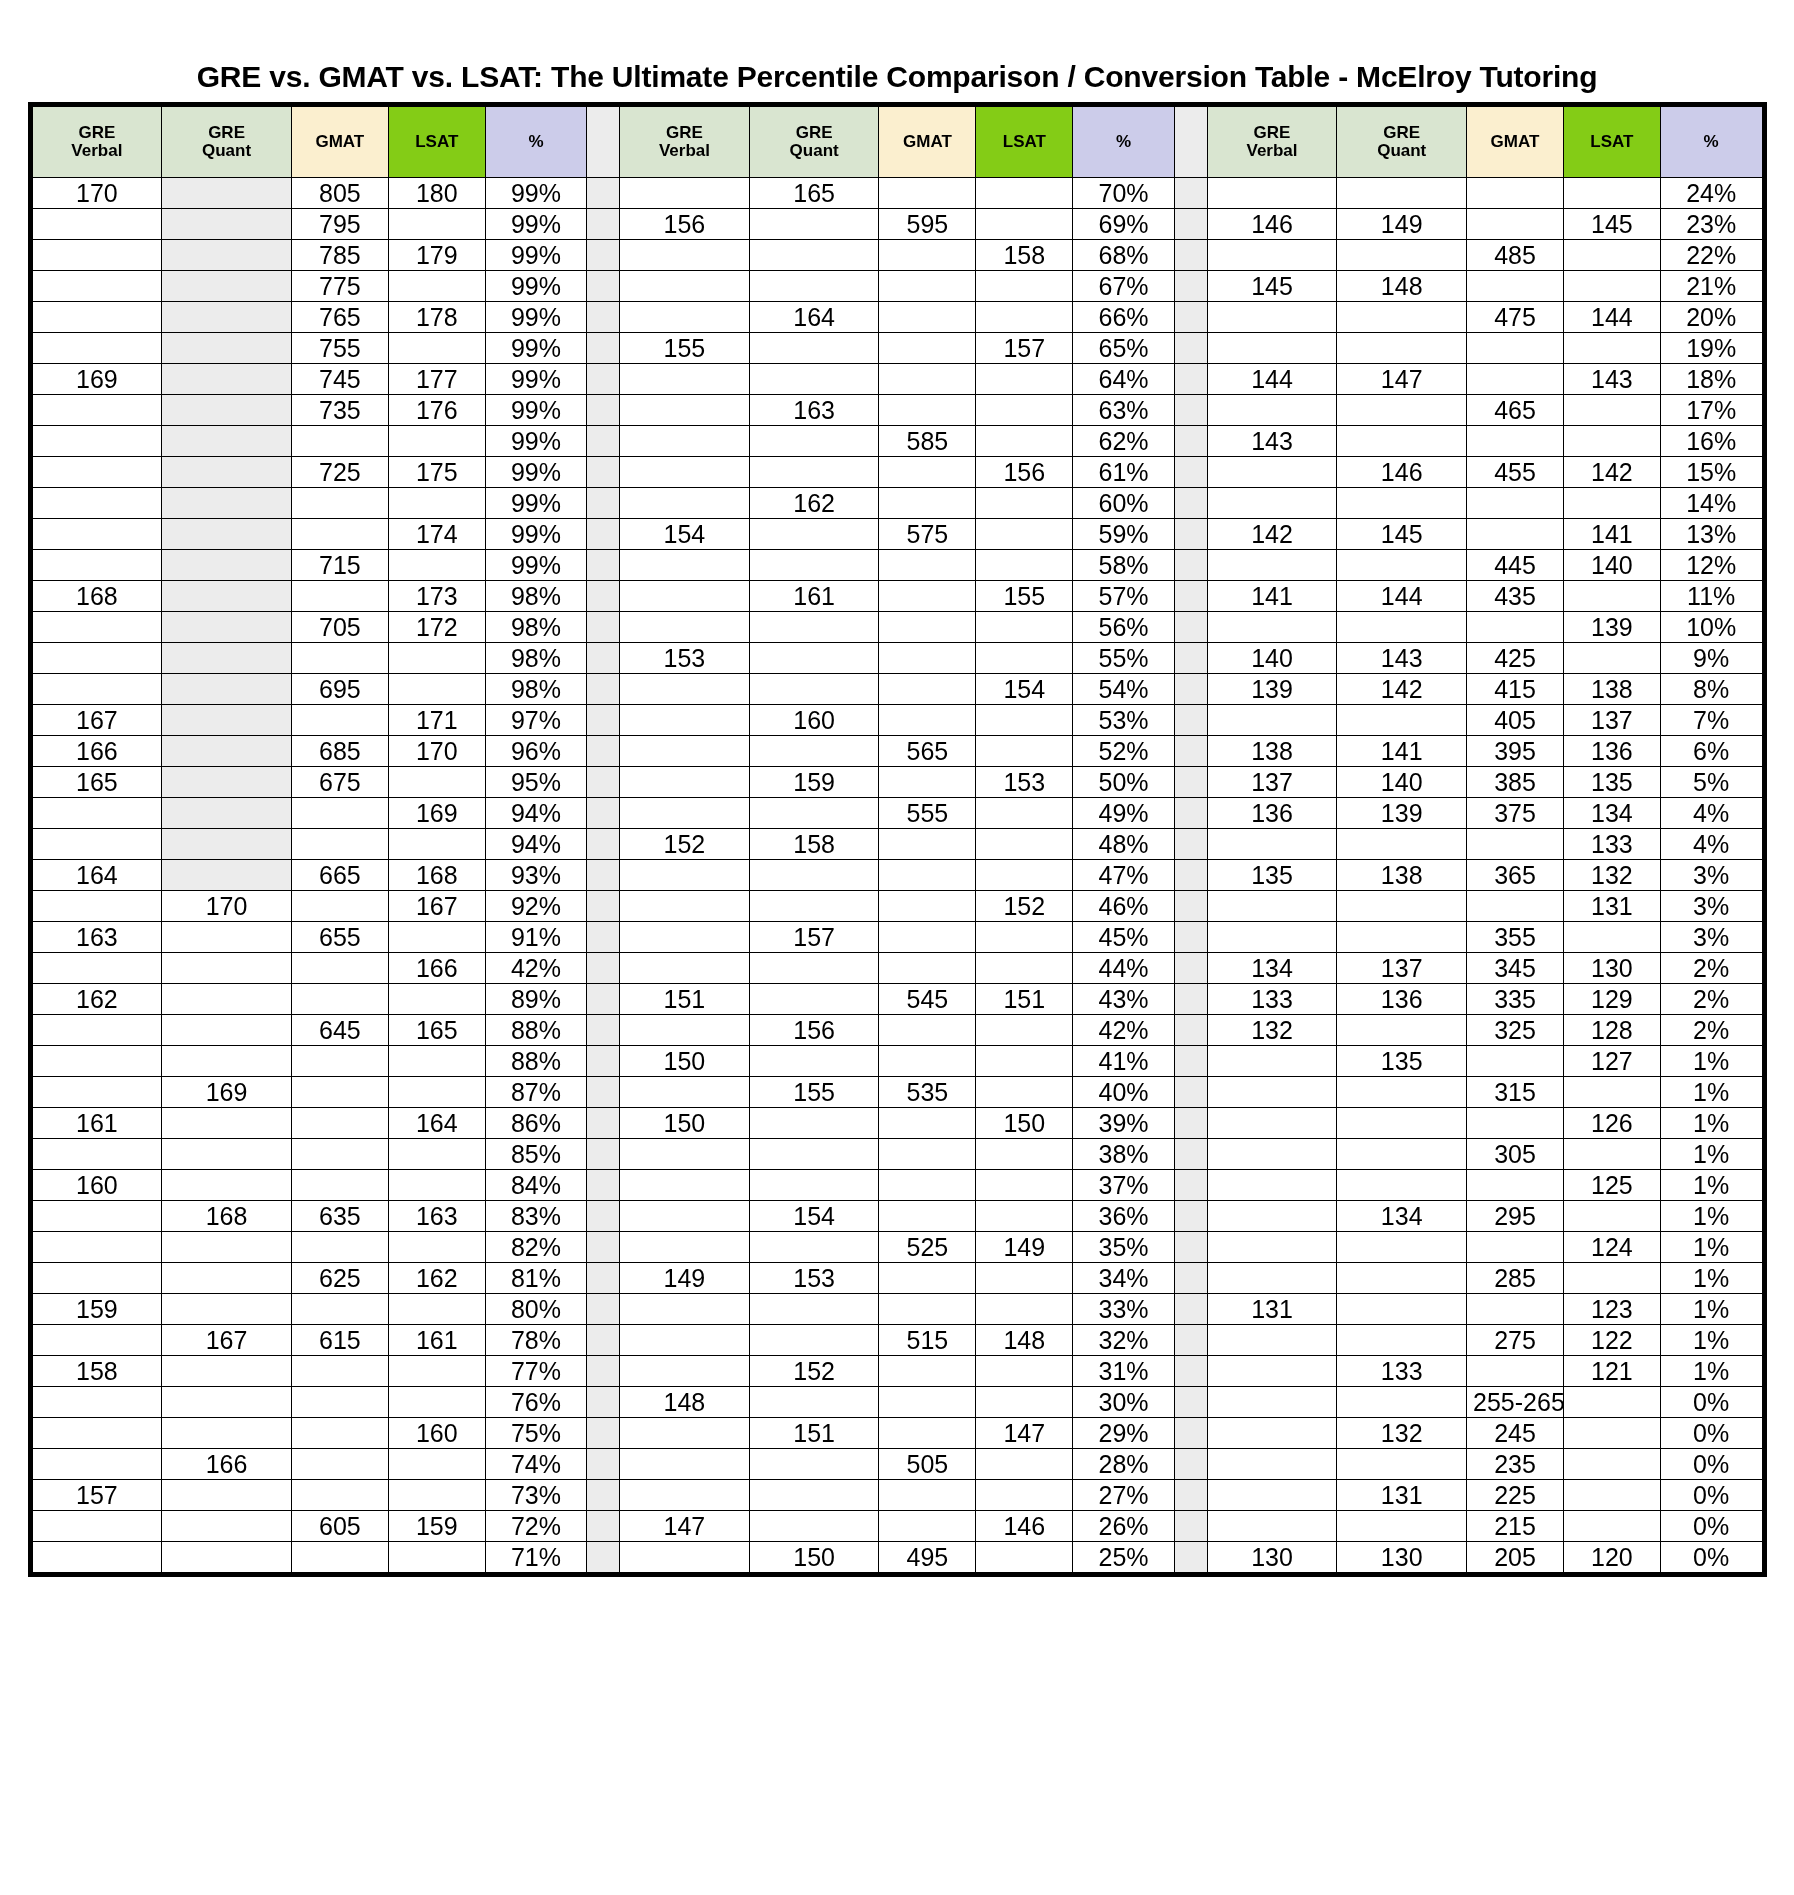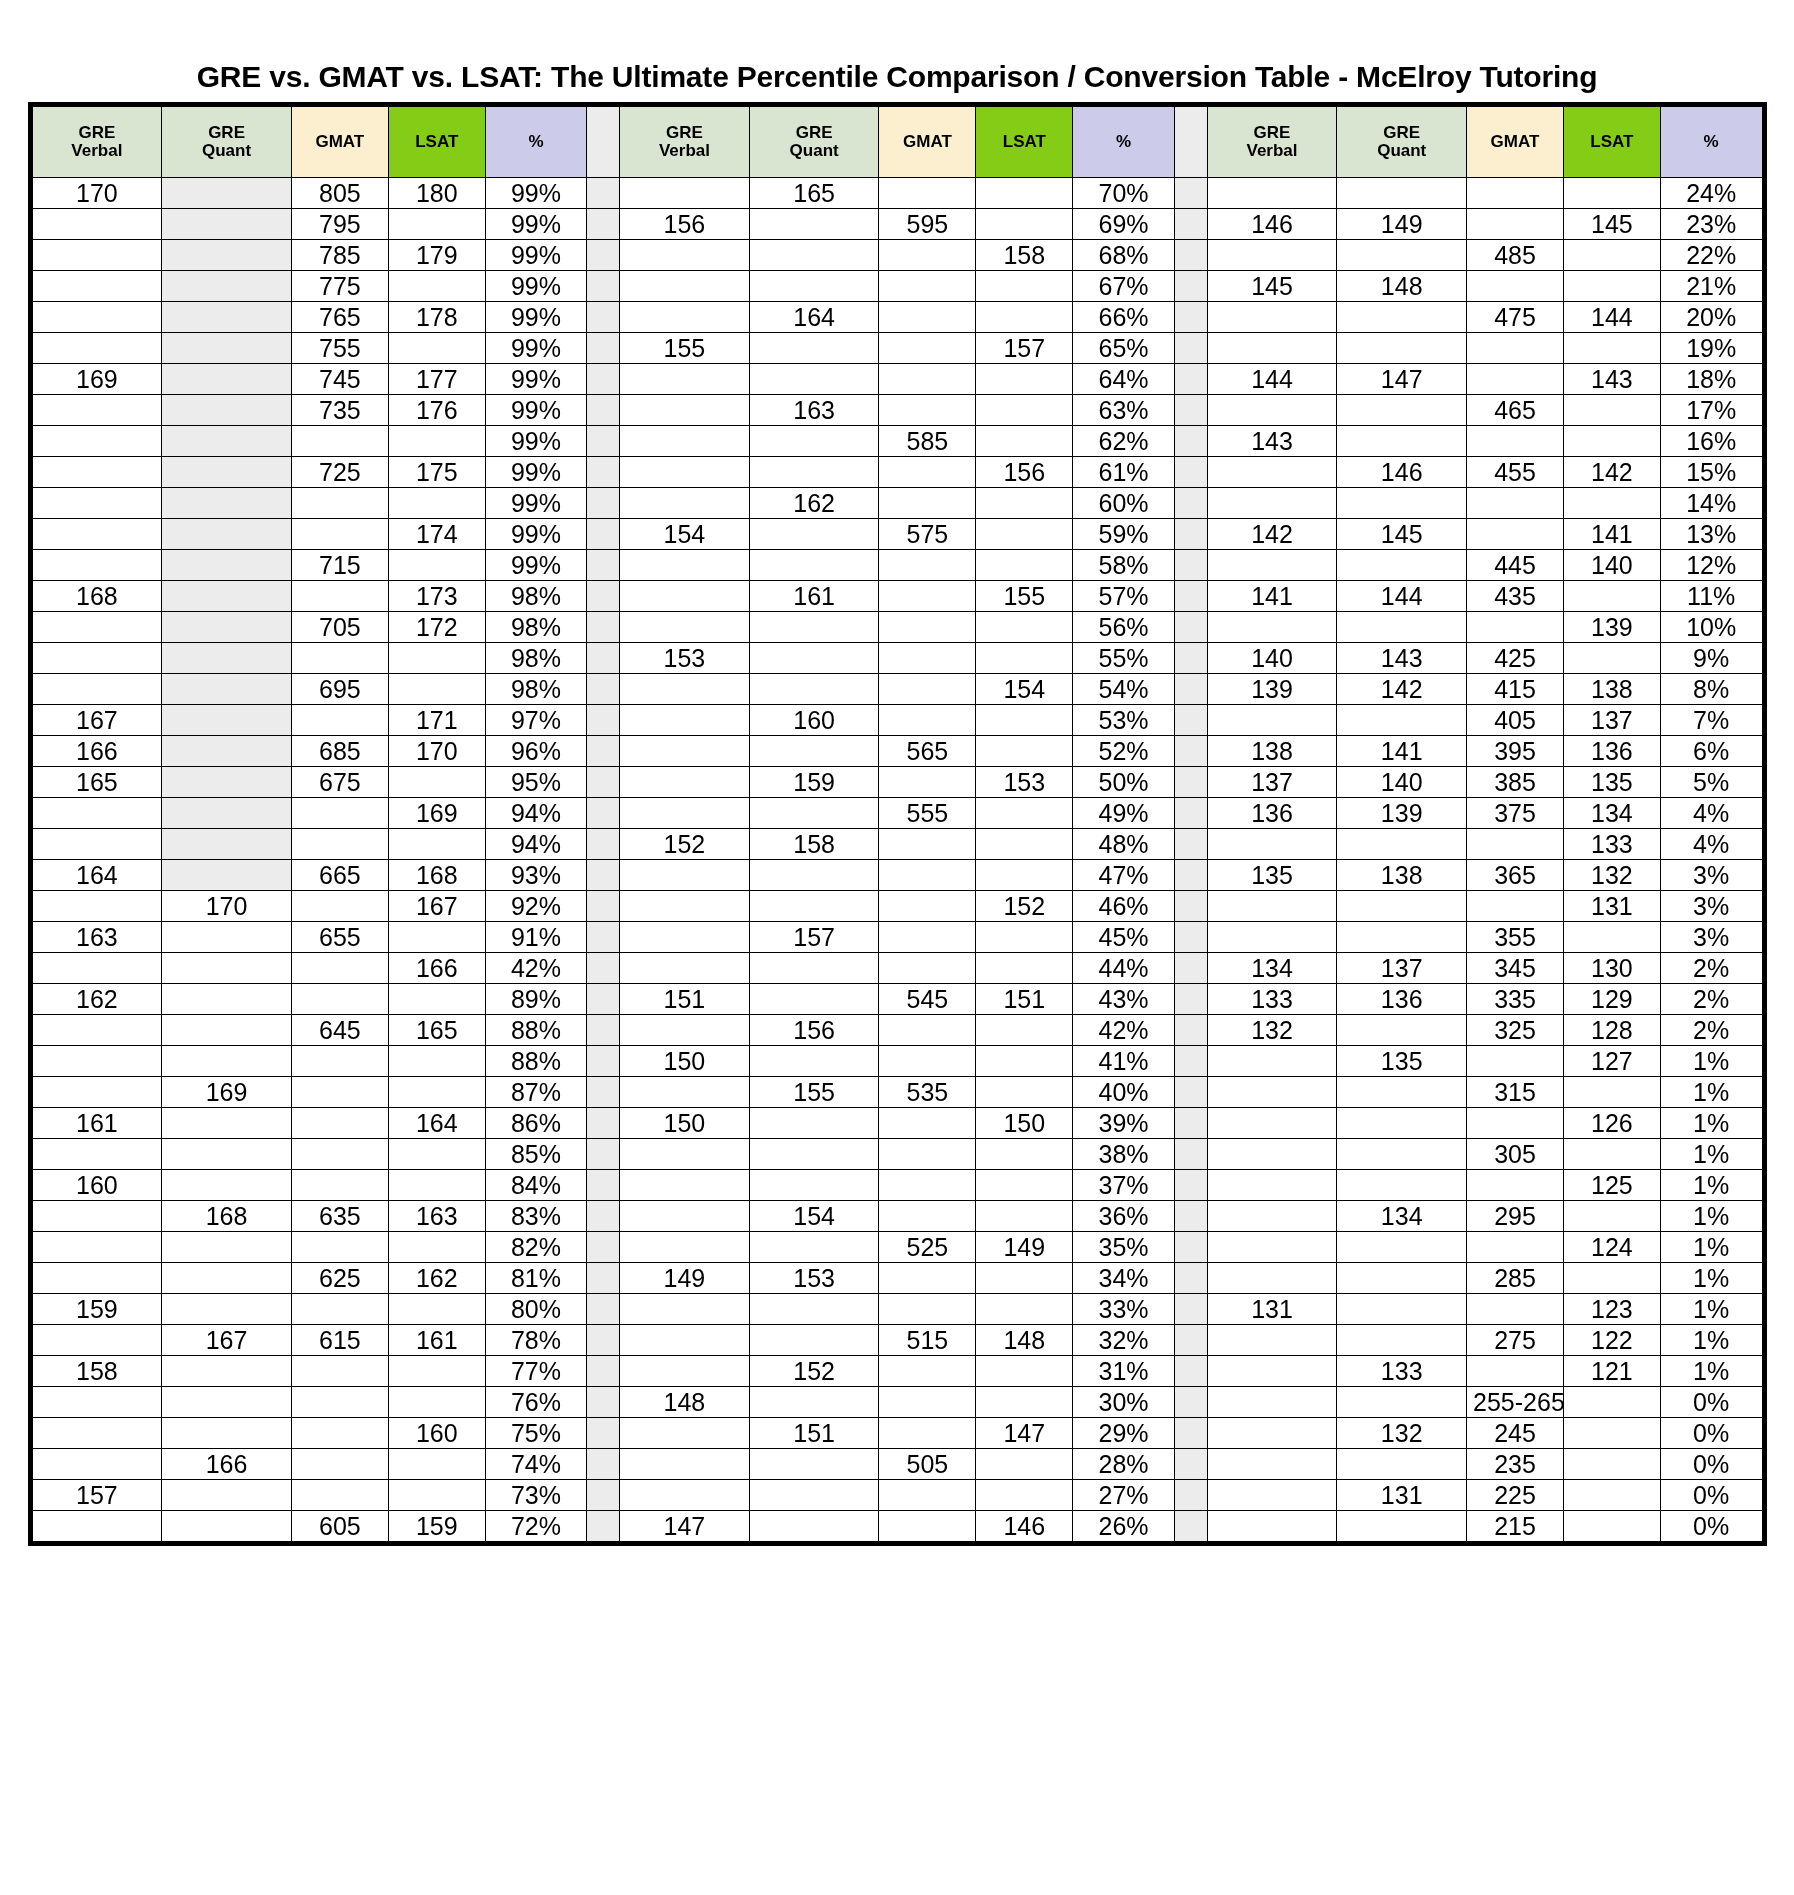--- a/index.html
+++ b/index.html
@@ -970,17 +970,36 @@
             <td class="blank"></td>
             <td class="blank">146</td>
             <td class="blank">26%</td>
             <td class="gap"></td>
             <td class="blank"></td>
             <td class="blank"></td>
             <td class="blank">215</td>
             <td class="blank"></td>
             <td class="blank">0%</td>
           </tr>
+          <tr>
+            <td class="blank"></td>
+            <td class="blank"></td>
+            <td class="blank"></td>
+            <td class="blank"></td>
+            <td class="blank">71%</td>
+            <td class="gap"></td>
+            <td class="blank"></td>
+            <td class="blank">150</td>
+            <td class="blank">495</td>
+            <td class="blank"></td>
+            <td class="blank">25%</td>
+            <td class="gap"></td>
+            <td class="blank">130</td>
+            <td class="blank">130</td>
+            <td class="blank">205</td>
+            <td class="blank">120</td>
+            <td class="blank">0%</td>
+          </tr>
         </tbody>
     </table>
   </div>
 
 </div>
 
 </body></html>

